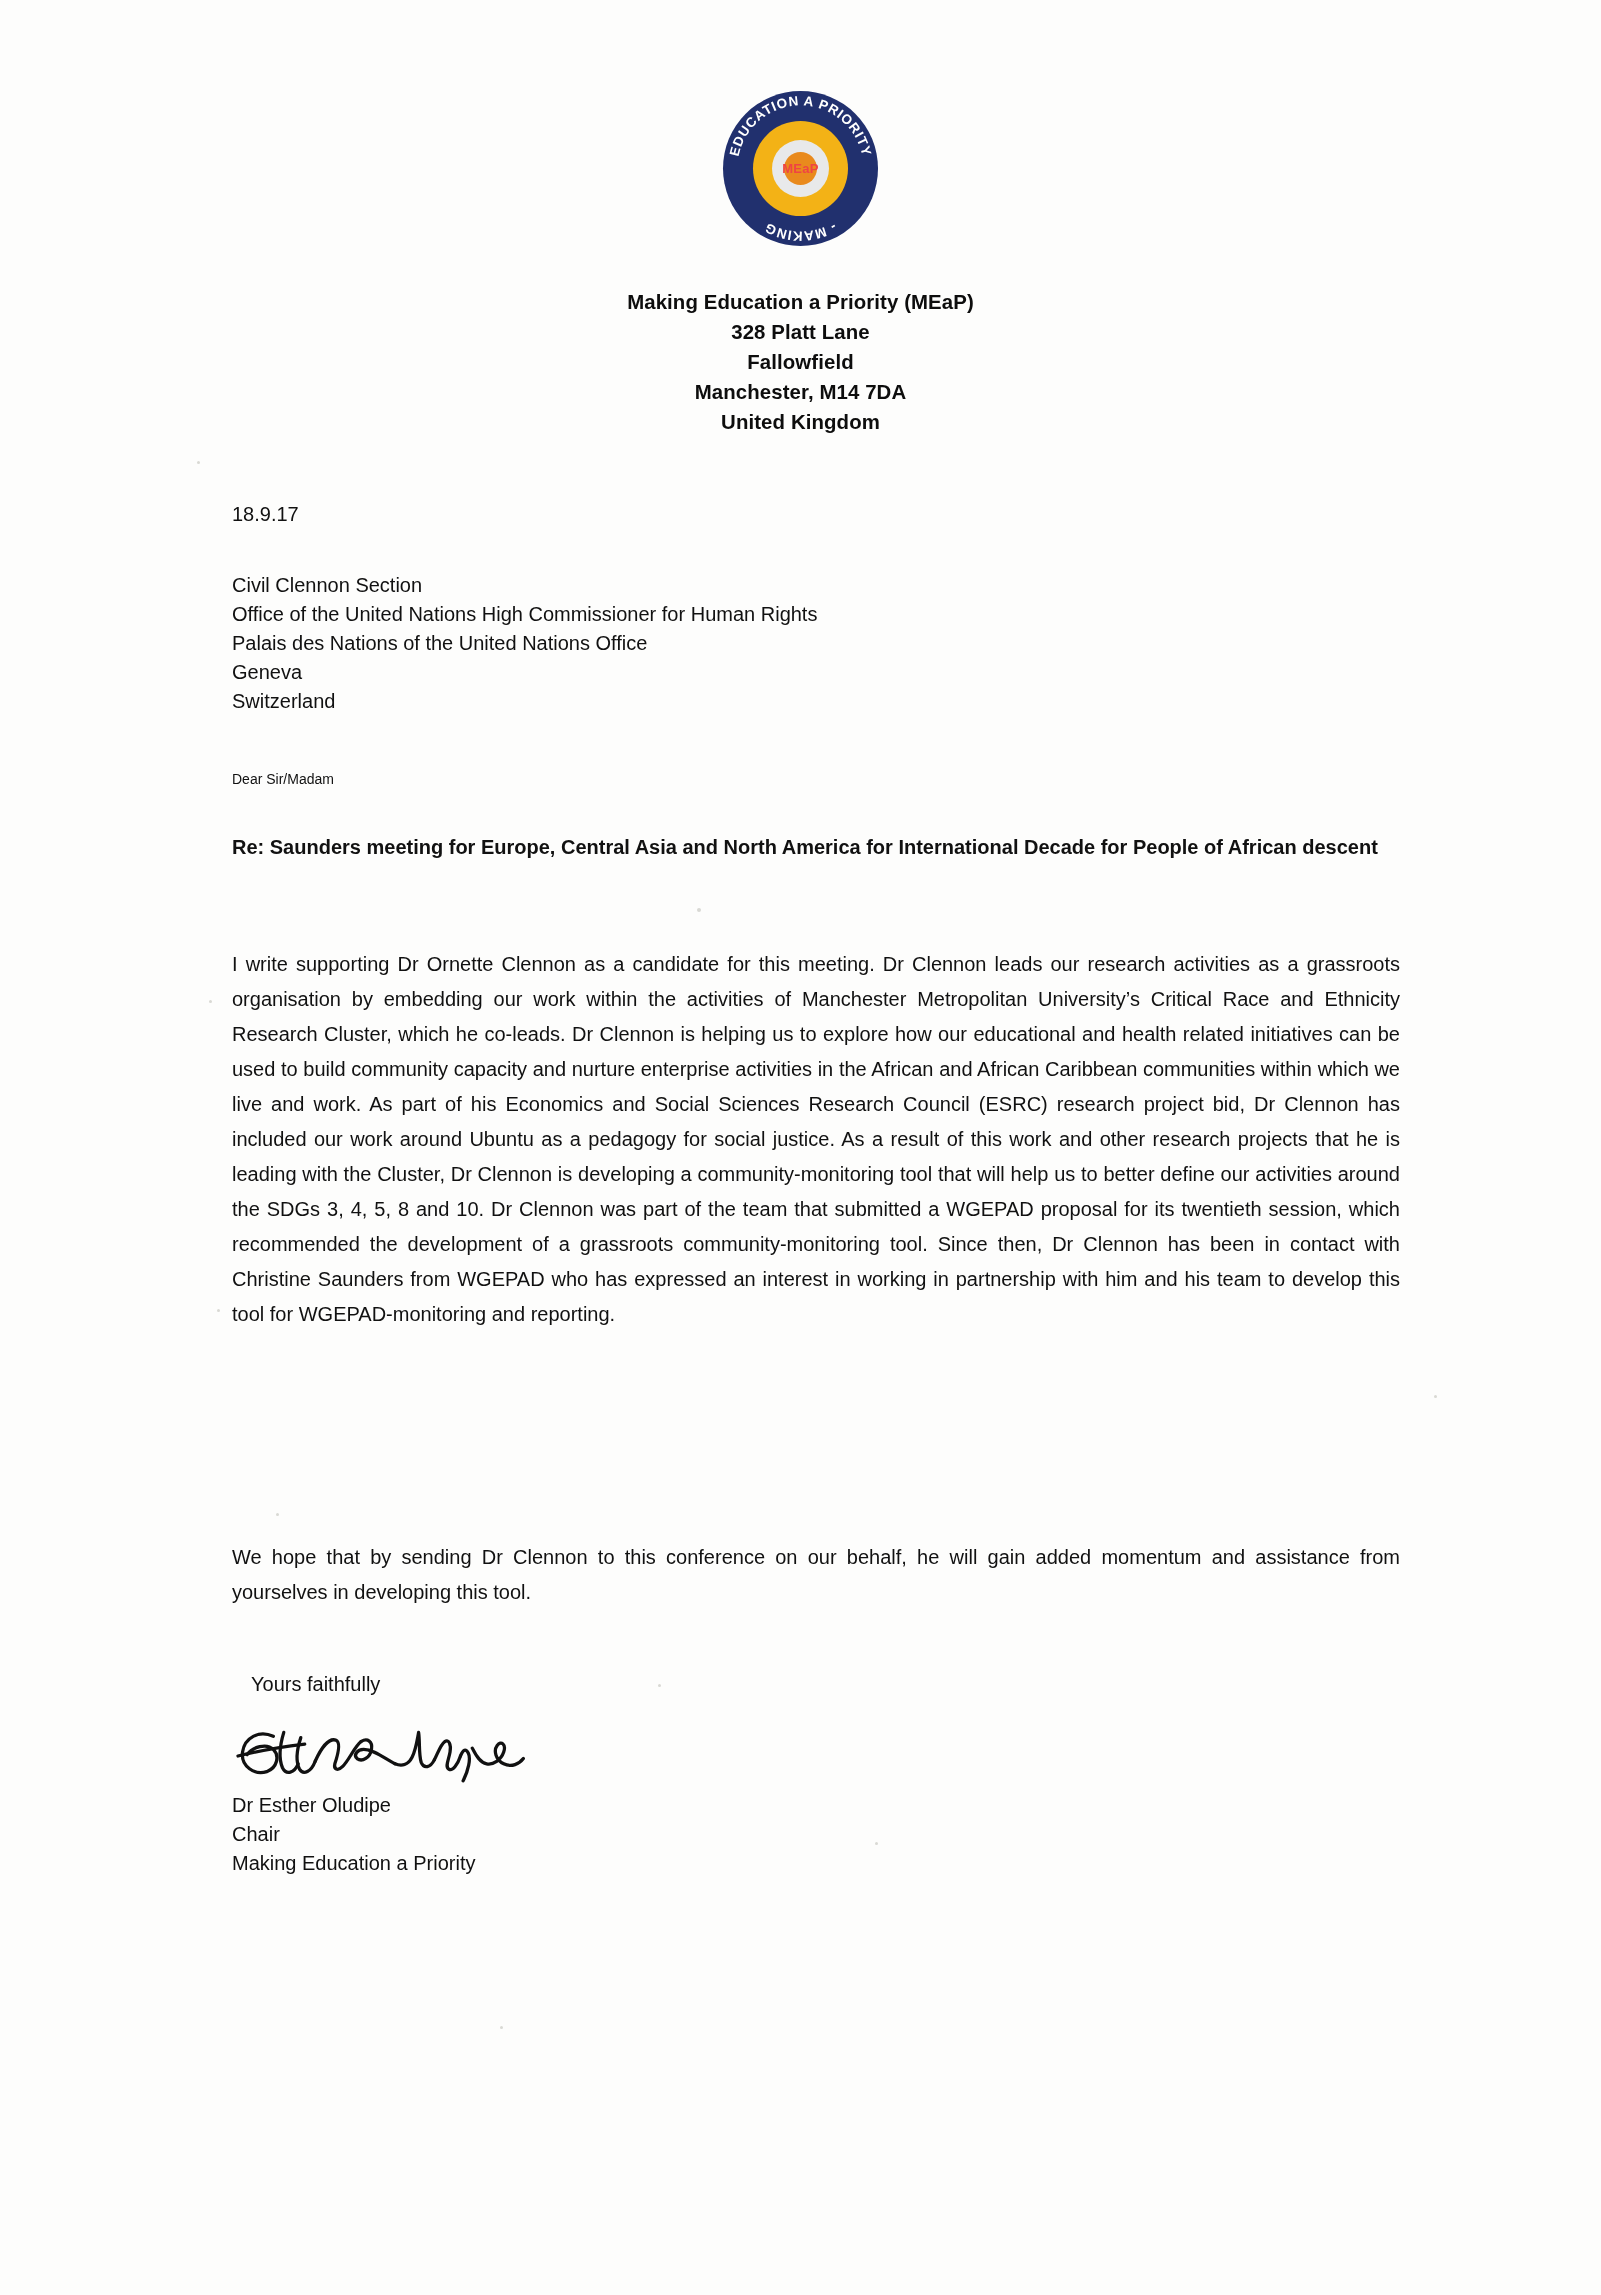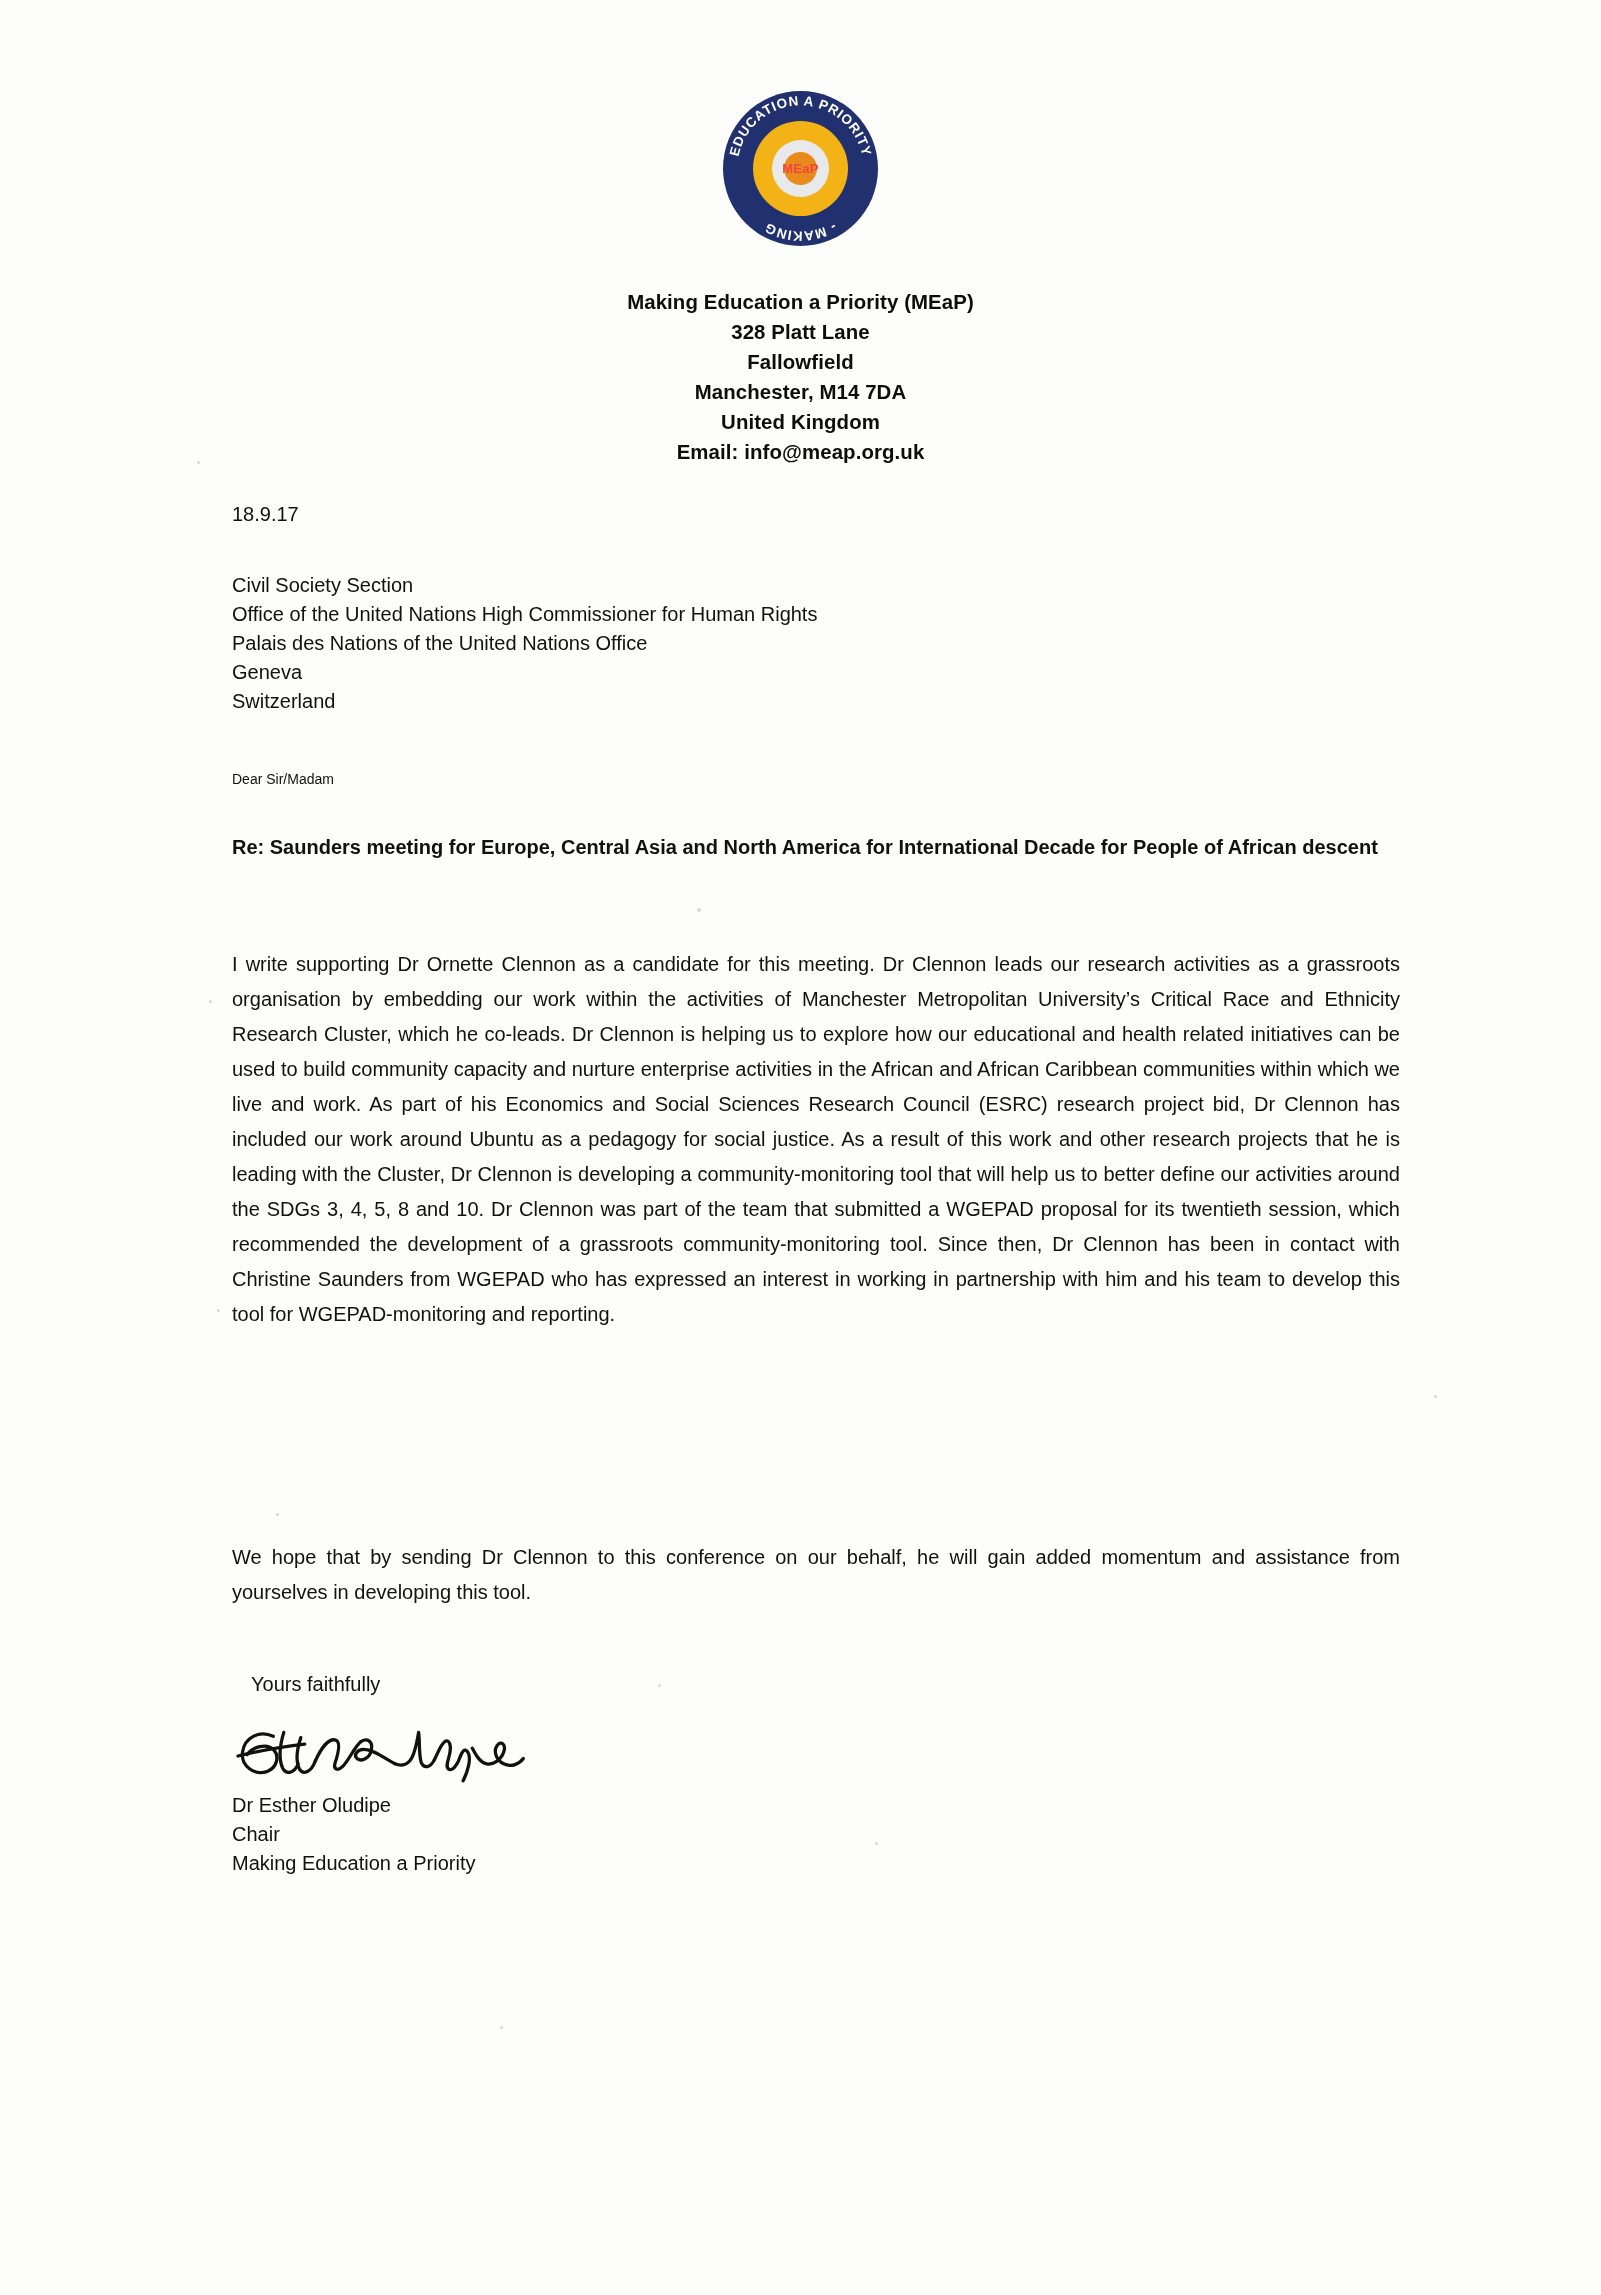--- a/index.html
+++ b/index.html
@@ -229,29 +229,28 @@
       <div class="core-label">MEaP</div>
     </div>
   </div>
 
   <div class="letterhead">
     <div>Making Education a Priority (MEaP)</div>
     <div>328 Platt Lane</div>
     <div>Fallowfield</div>
     <div>Manchester, M14 7DA</div>
     <div>United Kingdom</div>
-    <div>Email: info@meap.org.uk</div>
   </div>
 
   <div class="content">
 
     <div class="date">18.9.17</div>
 
     <div class="recipient">
-      <div>Civil Society Section</div>
+      <div>Civil Clennon Section</div>
       <div>Office of the United Nations High Commissioner for Human Rights</div>
       <div>Palais des Nations of the United Nations Office</div>
       <div>Geneva</div>
       <div>Switzerland</div>
     </div>
 
     <div class="salutation">Dear Sir/Madam</div>
 
     <div class="subject">Re: Saunders meeting for Europe, Central Asia and North America for International Decade for People of African descent</div>
 

